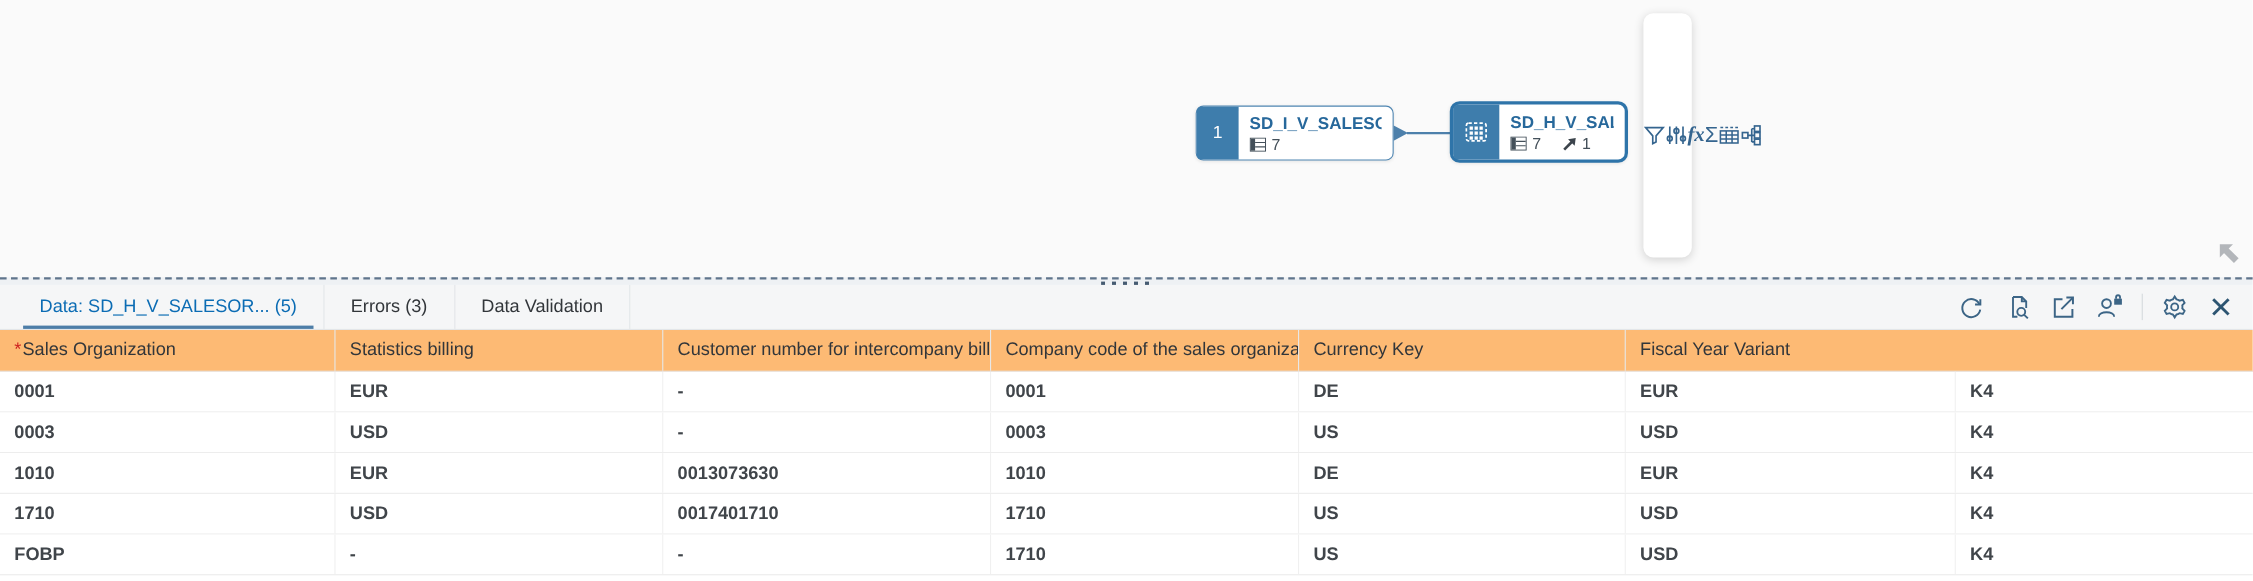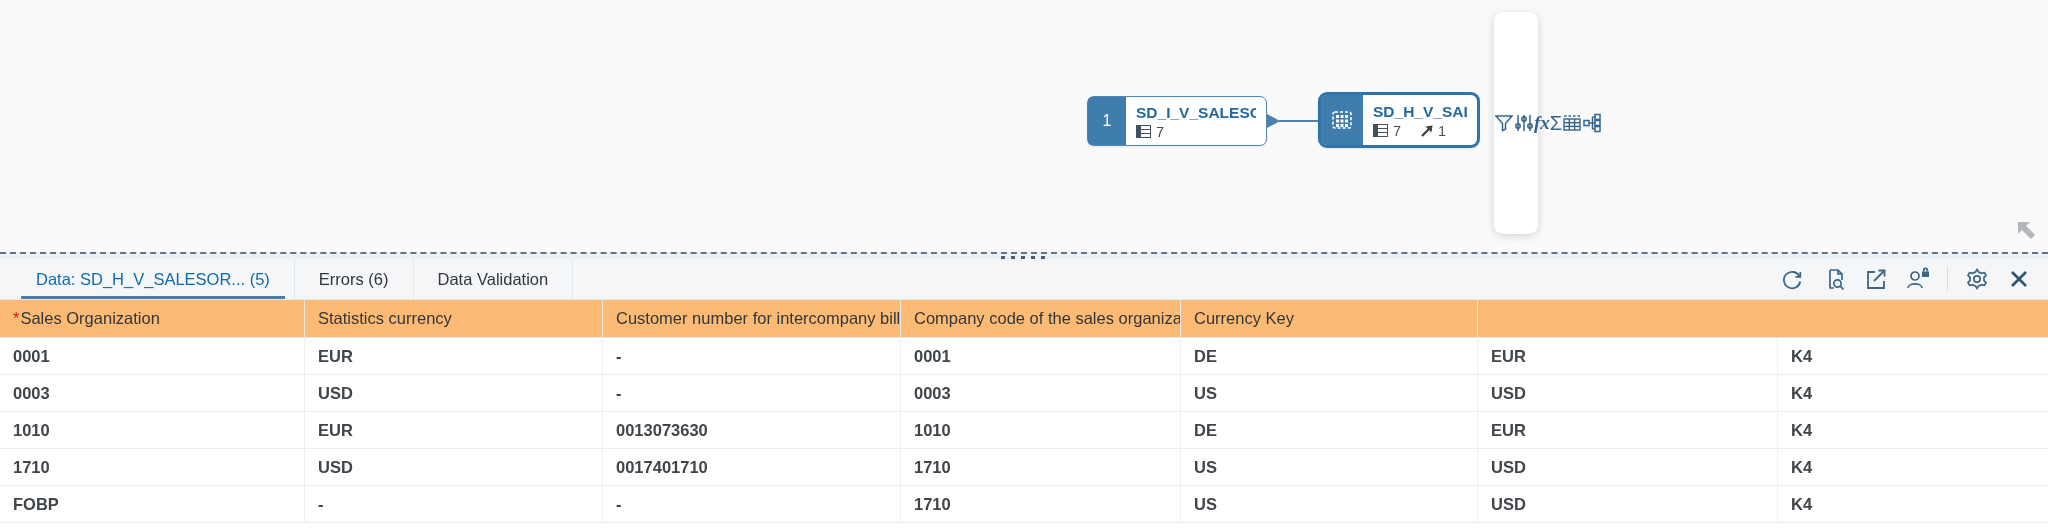--- a/index.html
+++ b/index.html
@@ -208,21 +208,21 @@
   <div class="grip"></div>
 </div>
 
 <div class="panel">
 
   <div class="tabbar">
     <div class="tab active">
       <span>Data: SD_H_V_SALESOR... (5)</span>
     </div>
     <div class="tab">
-      <span>Errors (6)</span>
+      <span>Errors (3)</span>
     </div>
     <div class="tab">
       <span>Data Validation</span>
     </div>
     <div class="tabbar-spacer"></div>
 
     <div class="panel-toolbar">
       <div class="pt-btn">
         <svg width="24" height="24" viewBox="0 0 24 24" fill="none" stroke="#3c6586" stroke-width="1.8">
             <path d="M19.5 9.5 A8.2 8.2 0 1 0 20.2 14.5"></path>
@@ -262,24 +262,25 @@
         <svg width="22" height="22" viewBox="0 0 22 22" stroke="#2d5572" stroke-width="2.6">
             <line x1="4" y1="4" x2="18" y2="18"></line>
             <line x1="18" y1="4" x2="4" y2="18"></line>
           </svg>
       </div>
     </div>
   </div>
 
   <div class="grid-row thead">
     <div class="th"><span class="star">*</span><span>Sales Organization</span></div>
-    <div class="th"><span>Statistics currency</span></div>
+    <div class="th"><span>Statistics billing</span></div>
     <div class="th"><span>Customer number for intercompany billing</span></div>
     <div class="th"><span>Company code of the sales organization</span></div>
     <div class="th"><span>Currency Key</span></div>
+    <div class="th" style="border-right:none"><span>Fiscal Year Variant</span></div>
   </div>
 
   <div class="grid-row tr">
     <div class="td">0001</div>
     <div class="td">EUR</div>
     <div class="td">-</div>
     <div class="td">0001</div>
     <div class="td">DE</div>
     <div class="td">EUR</div>
     <div class="td" style="border-right:none">K4</div>

